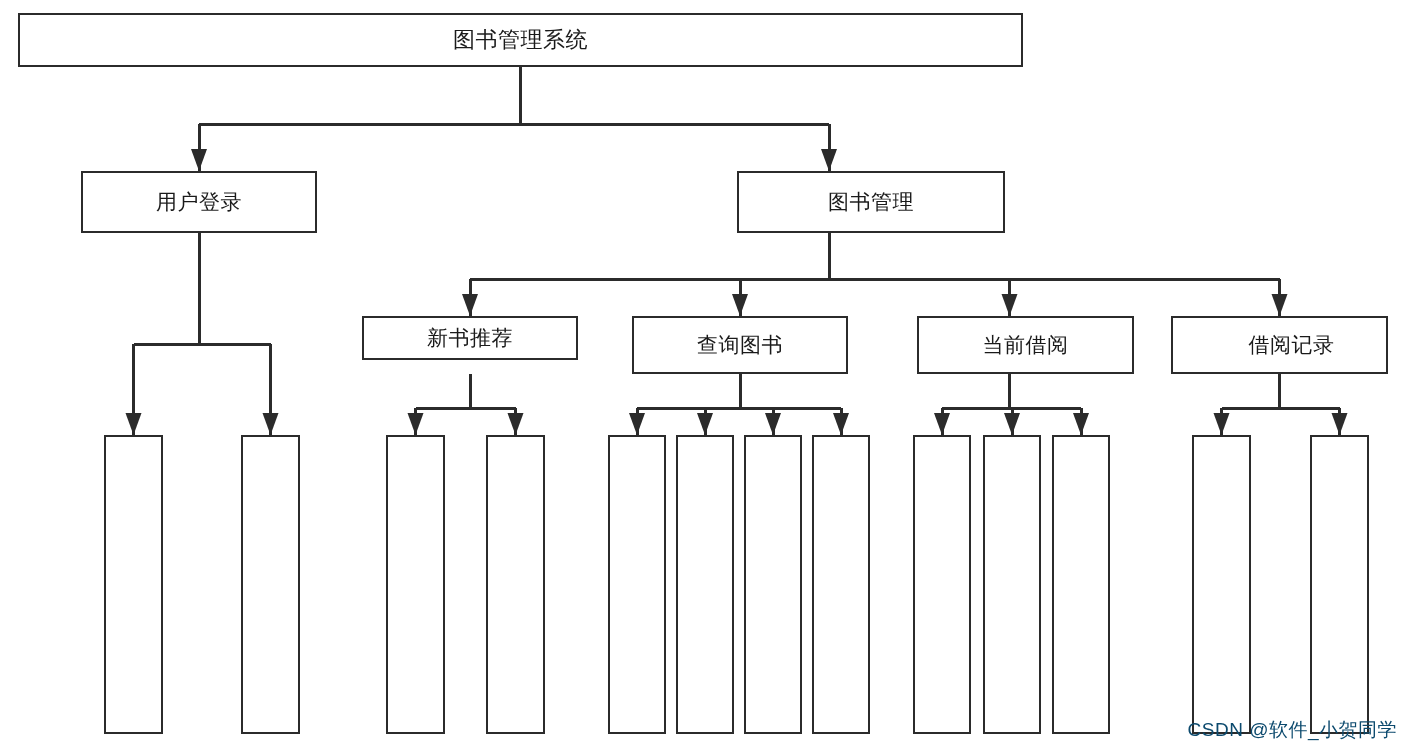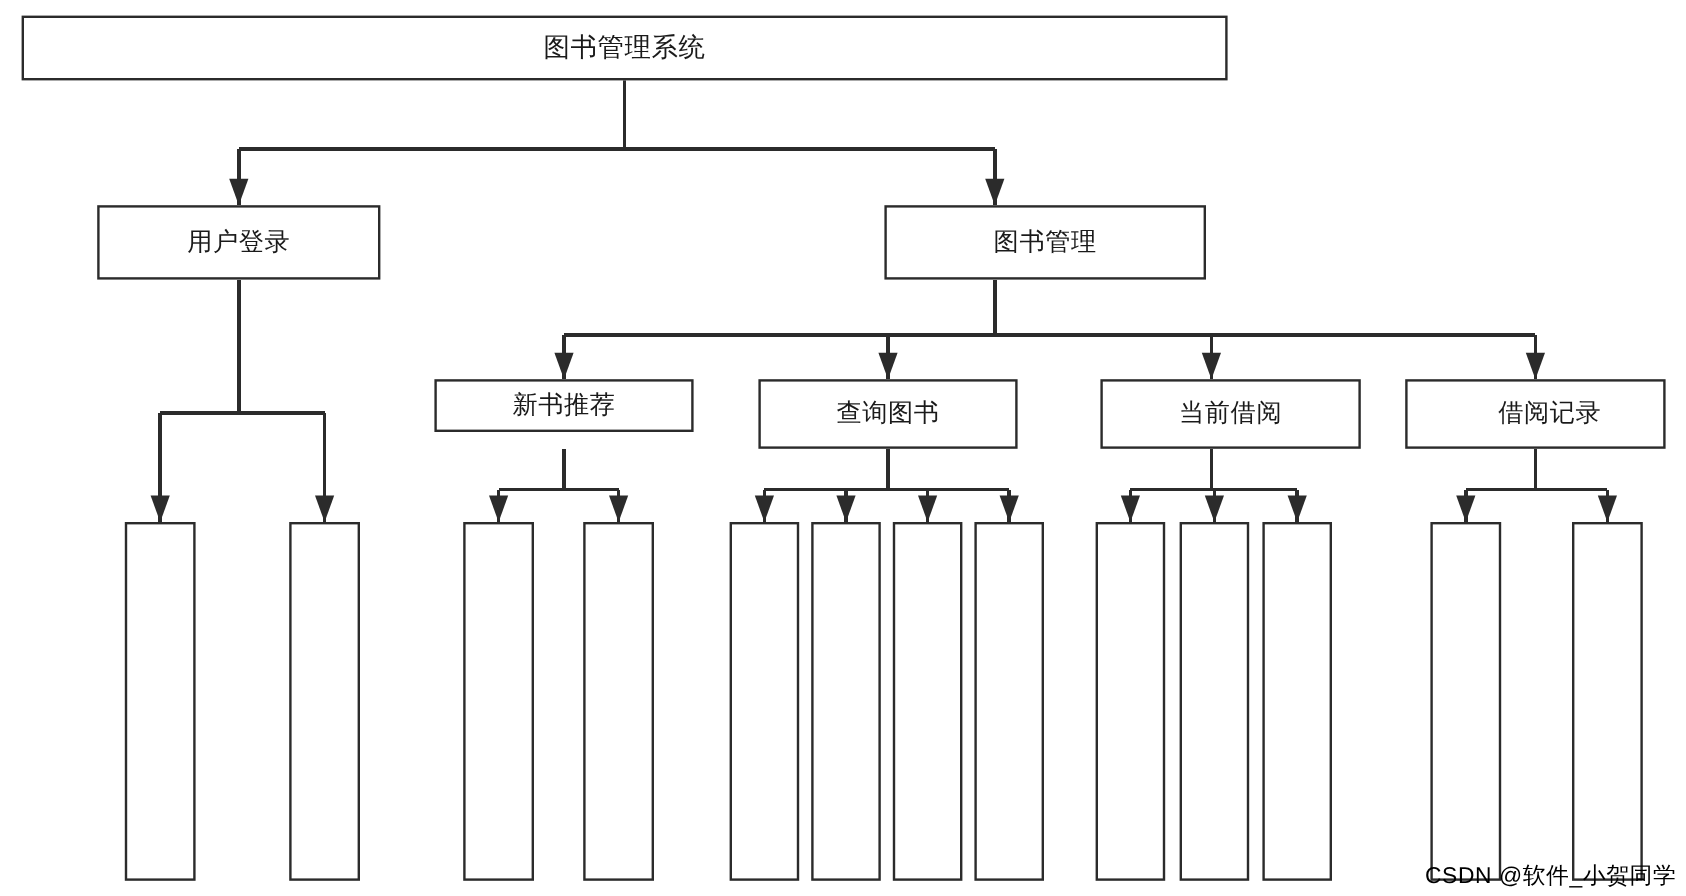--- a/index.html
+++ b/index.html
@@ -63,21 +63,21 @@
   }
   .node.vert.tall .lbl {
     font-size: 22px;
     letter-spacing: 0px;
   }
   #watermark {
     position: absolute;
     right: 8px;
     bottom: 4px;
     font-size: 19px;
-    color: #000000;
+    color: #0c4a6e;
     white-space: nowrap;
     letter-spacing: 0.5px;
   }
 </style>
 </head>
 <body>
 
 <div id="canvas">
 
   <svg id="wires" viewBox="0 0 1405 747" xmlns="http://www.w3.org/2000/svg">

